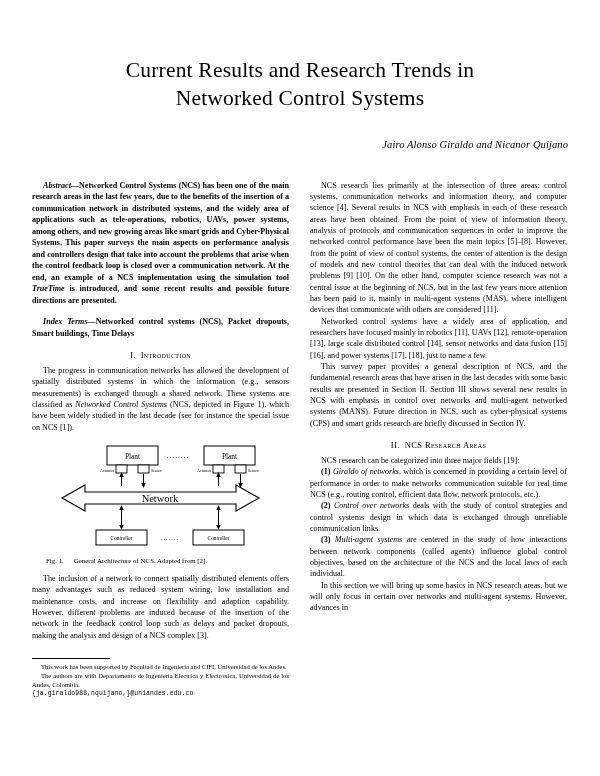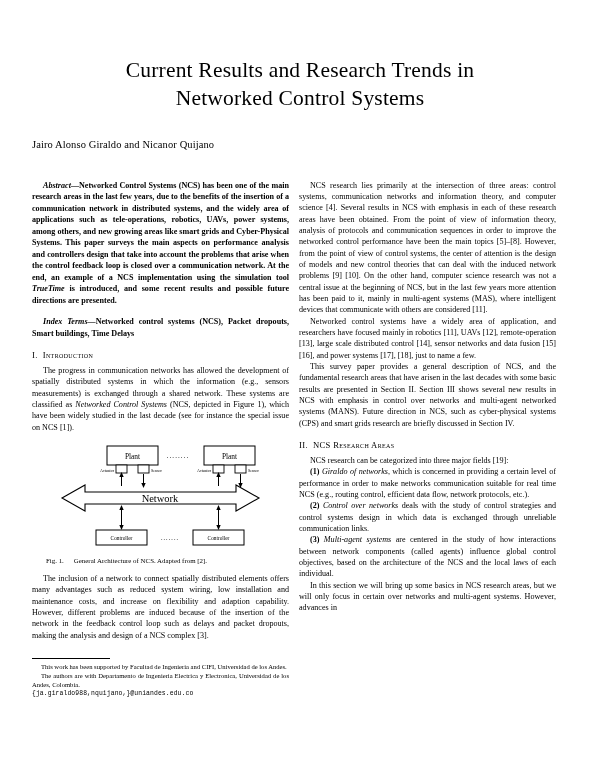--- a/index.html
+++ b/index.html
@@ -25,30 +25,31 @@
   
   .title {
     text-align: center;
     font-size: 21.5px;
     line-height: 1.32;
     font-weight: 400;
     letter-spacing: 0.2px;
     margin: 0 18px 0 18px;
   }
   .authors {
-    text-align: left;
+    text-align: right;
     font-size: 10.5px;
     margin-top: 26px;
     letter-spacing: 0.1px;
+    font-style: italic;
   }
   
   .columns {
     display: flex;
     margin-top: 30px;
-    gap: 10px;
+    gap: 21px;
   }
   .col {
     width: 257px;
     flex: 0 0 257px;
   }
   p {
     margin: 0;
     font-size: 8.1px;
     line-height: 1.40;
     text-align: justify;
@@ -59,21 +60,21 @@
     text-indent: 11px;
   }
   p.abs {
     font-weight: bold;
     font-size: 8.1px;
     line-height: 1.42;
     text-indent: 11px;
   }
   .ital { font-style: italic; }
   .sec-head {
-    text-align: left;
+    text-align: center;
     font-size: 8.6px;
     margin: 11px 0 5px 0;
     font-variant: small-caps;
     letter-spacing: 0.35px;
   }
   .sec-head .numeral { font-variant: normal; }
   
   .figure {
     margin: 9px 0 0 0;
     width: 100%;

